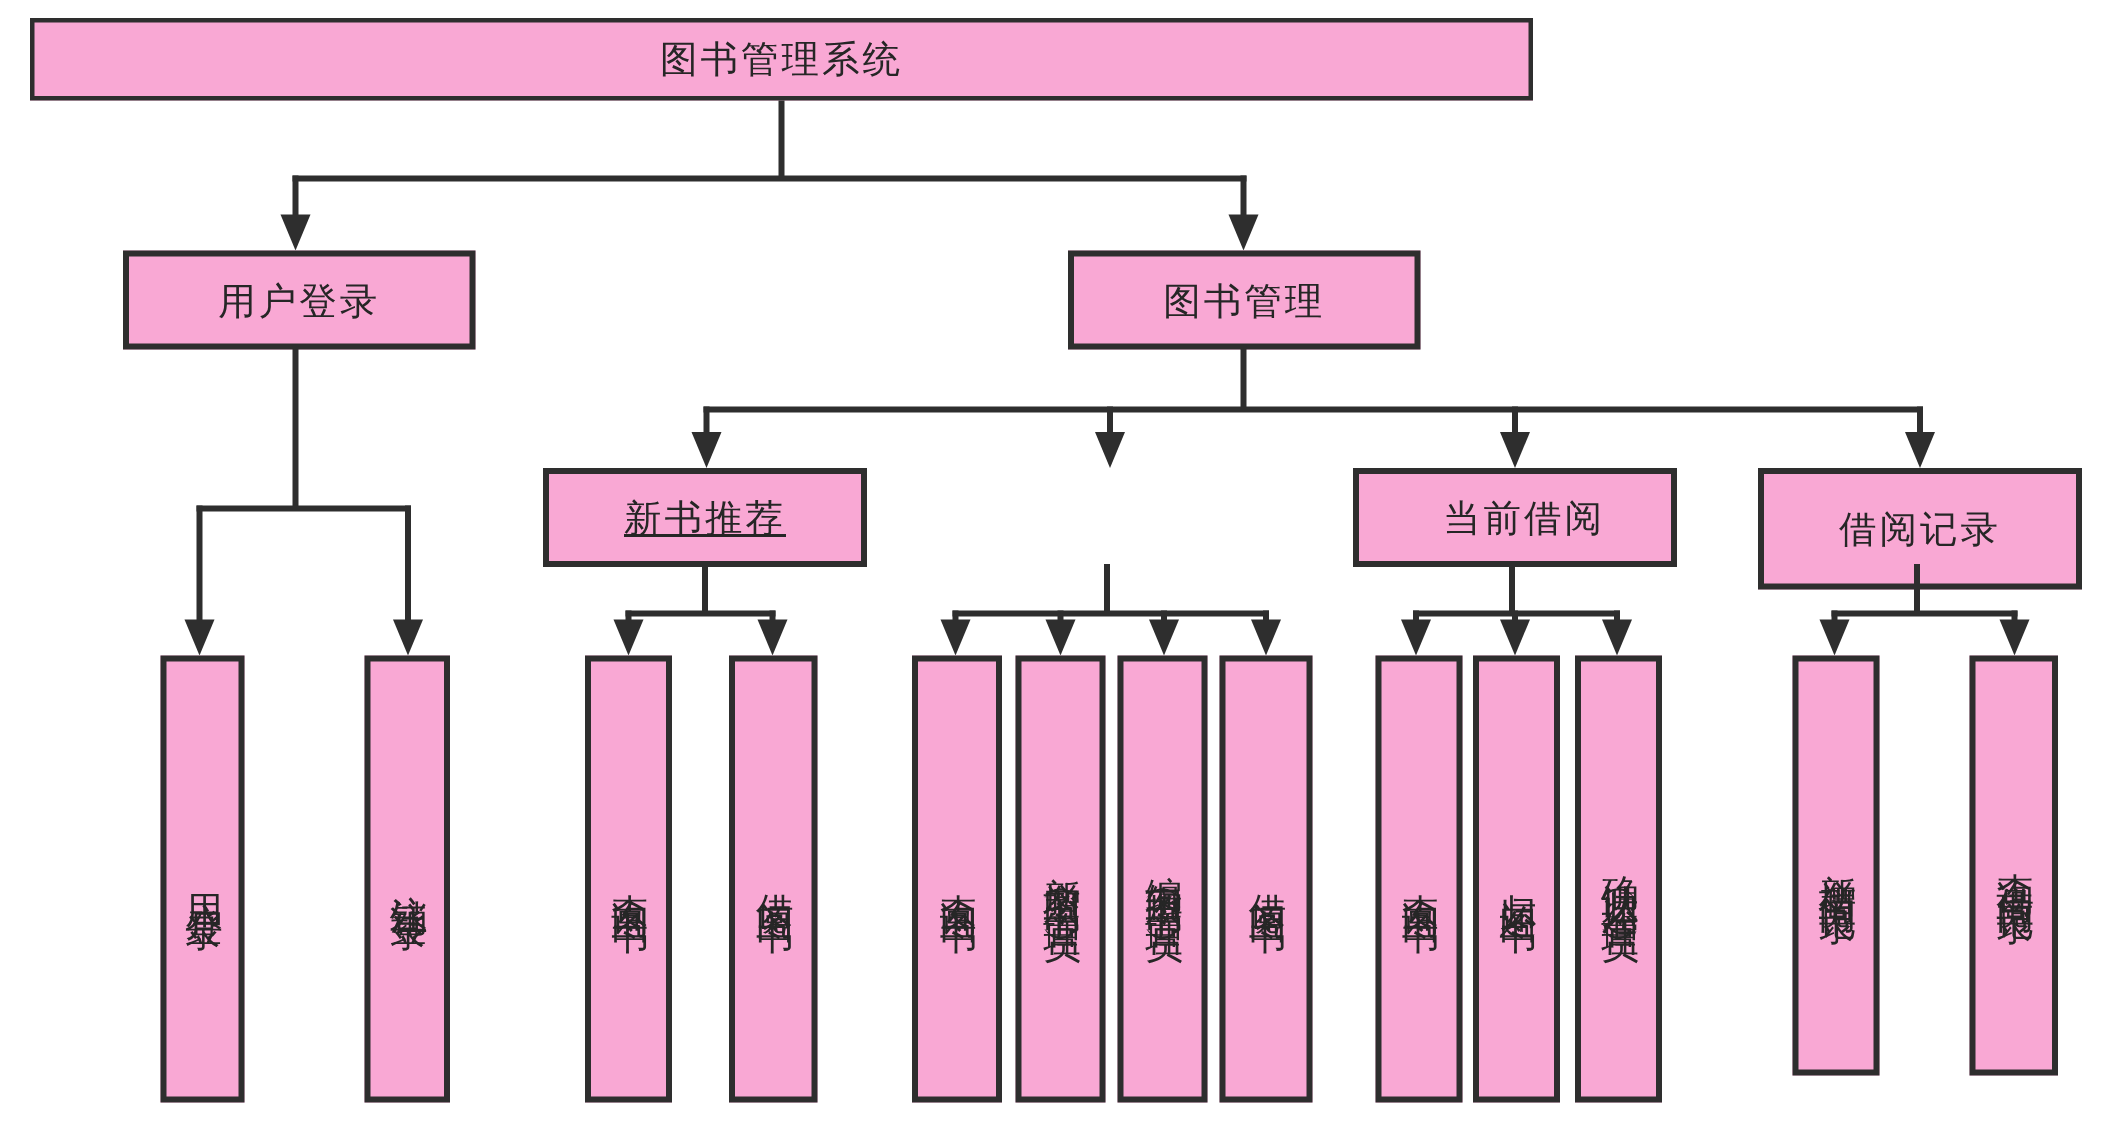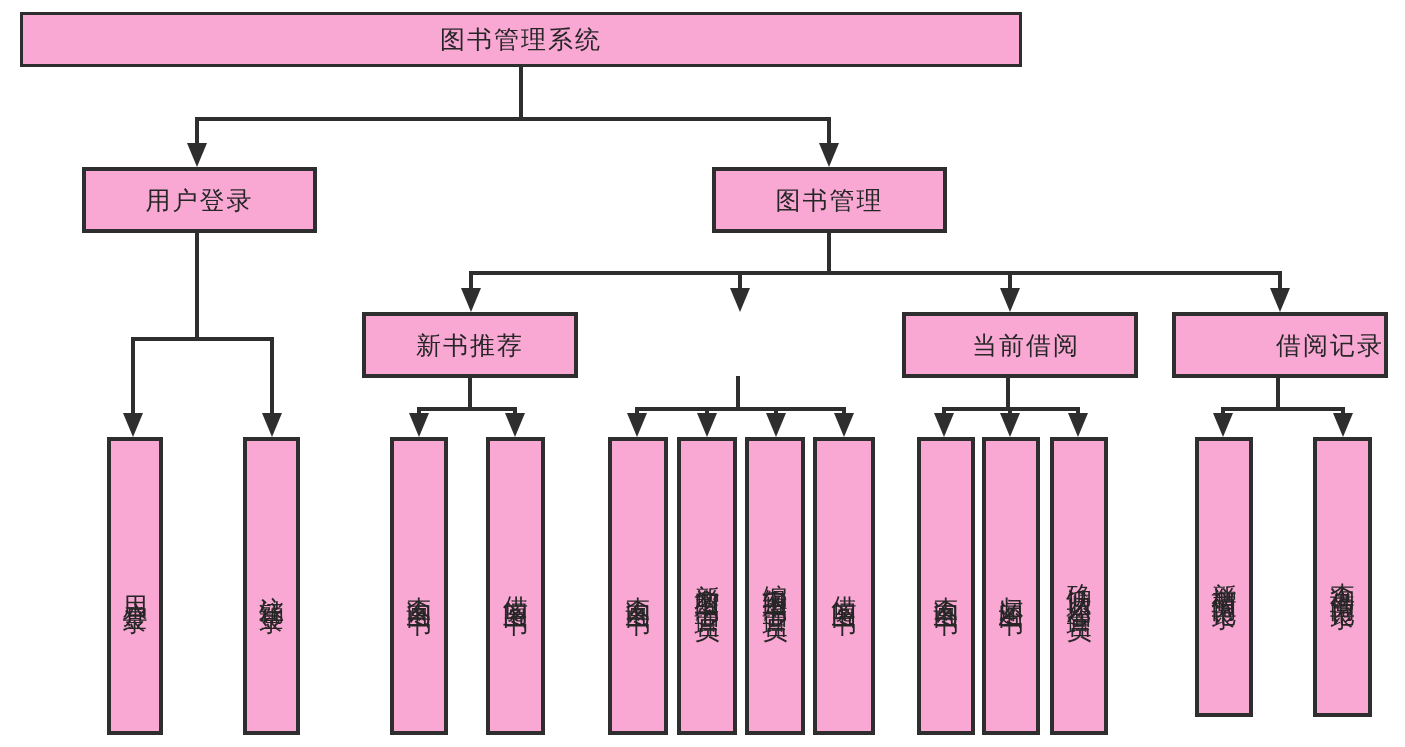--- a/index.html
+++ b/index.html
@@ -92,27 +92,27 @@
     </div>
   <div class="arrow" style="left:1000px;top:271px;height:41px;">
       <i class="shaft"></i>
       <i class="head"></i>
     </div>
   <div class="arrow" style="left:1270px;top:271px;height:41px;">
       <i class="shaft"></i>
       <i class="head"></i>
     </div>
 
-  <div class="box h" style="left:362px;top:312px;width:216px;height:66px;">
+  <div class="box h" style="left:362px;top:312px;width:216px;height:66px;text-decoration:underline;">
     <span>新书推荐</span>
   </div>
-  <div class="box h" style="left:902px;top:312px;width:236px;height:66px;padding-left:12px;">
+  <div class="box h" style="left:902px;top:312px;width:216px;height:66px;padding-left:12px;">
     <span>当前借阅</span>
   </div>
-  <div class="box h" style="left:1172px;top:312px;width:216px;height:66px;justify-content:flex-end;">
+  <div class="box h" style="left:1172px;top:312px;width:216px;height:81px;">
     <span>借阅记录</span>
   </div>
 
   <div class="line" style="left:468px;top:376px;width:4px;height:33px;"></div>
   <div class="line" style="left:417px;top:407px;width:100px;height:4px;"></div>
   <div class="arrow" style="left:409px;top:407px;height:30px;">
       <i class="shaft"></i>
       <i class="head"></i>
     </div>
   <div class="arrow" style="left:505px;top:407px;height:30px;">

